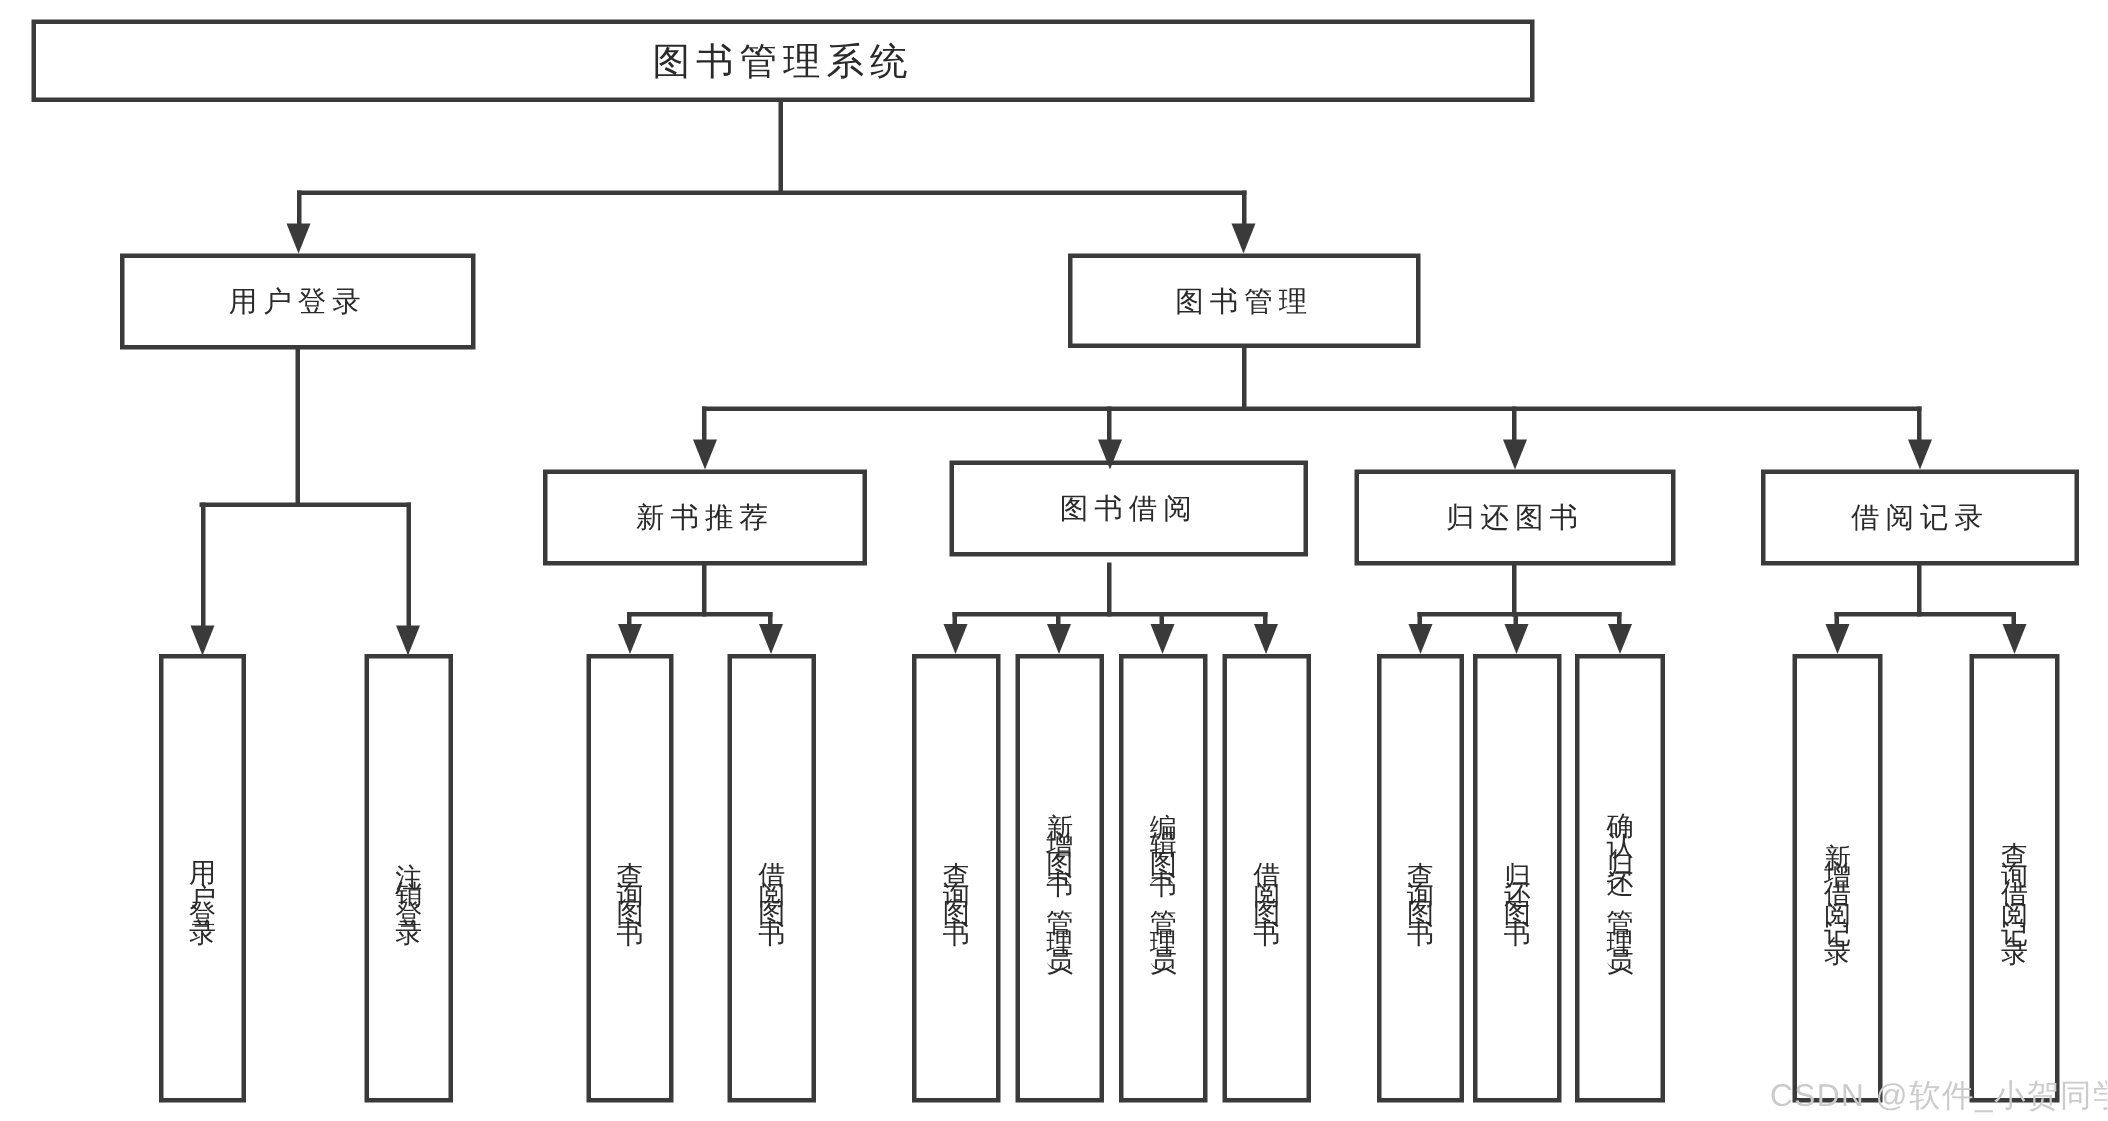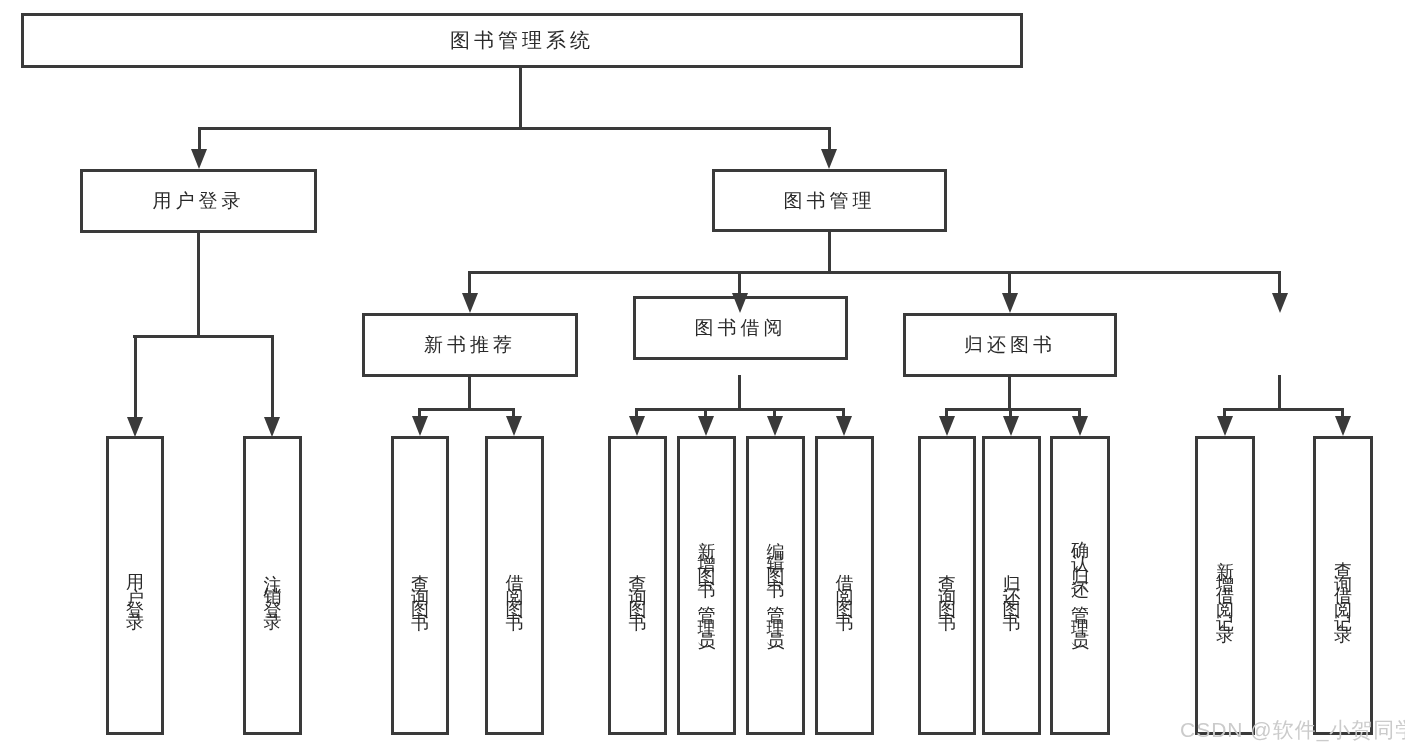--- a/index.html
+++ b/index.html
@@ -5,21 +5,21 @@
   html,body{margin:0;padding:0;background:#ffffff;}
   #stage{
     position:relative;width:1405px;height:747px;background:#ffffff;overflow:hidden;
     font-family:"Liberation Sans","DejaVu Sans",sans-serif;color:#262626;
   }
   .box{
     position:absolute;box-sizing:border-box;background:#ffffff;
     border:3px solid #3a3a3a;display:flex;align-items:center;justify-content:center;
   }
   .hlabel{font-size:19px;letter-spacing:4px;white-space:nowrap;color:#2a2a2a;}
-  .root .hlabel{font-size:20px;}
+  .root .hlabel{font-size:25px;}
   .leaf{z-index:2;}
   .vlabel{
     writing-mode:vertical-rl;text-orientation:mixed;
     font-size:18px;letter-spacing:13px;line-height:1;color:#2a2a2a;
   }
   .edge{position:absolute;background:#3a3a3a;z-index:1;}
   .v{width:3px;}
   .h{height:3px;}
   .tri{
     position:absolute;width:0;height:0;z-index:1;
@@ -44,25 +44,28 @@
     <span class="hlabel">用户登录</span>
   </div>
 
   <div class="box" style="left:362px;top:313px;width:216px;height:64px;">
     <span class="hlabel">新书推荐</span>
   </div>
 
   <div class="box" style="left:712px;top:169px;width:235px;height:63px;">
     <span class="hlabel">图书管理</span>
   </div>
-  <div class="box" style="left:633px;top:296px;width:215px;height:64px;">
+  <div class="box" style="left:633px;top:307px;width:239px;height:64px;">
     <span class="hlabel">图书借阅</span>
   </div>
   <div class="box" style="left:903px;top:313px;width:214px;height:64px;">
     <span class="hlabel">归还图书</span>
+  </div>
+  <div class="box" style="left:1174px;top:313px;width:212px;height:64px;">
+    <span class="hlabel">借阅记录</span>
   </div>
 
   <div class="box leaf" style="left:106px;top:436px;width:58px;height:299px;">
     <span class="vlabel">用户登录</span>
   </div>
   <div class="box leaf" style="left:243px;top:436px;width:59px;height:299px;">
     <span class="vlabel">注销登录</span>
   </div>
 
   <div class="box leaf" style="left:391px;top:436px;width:58px;height:299px;">

